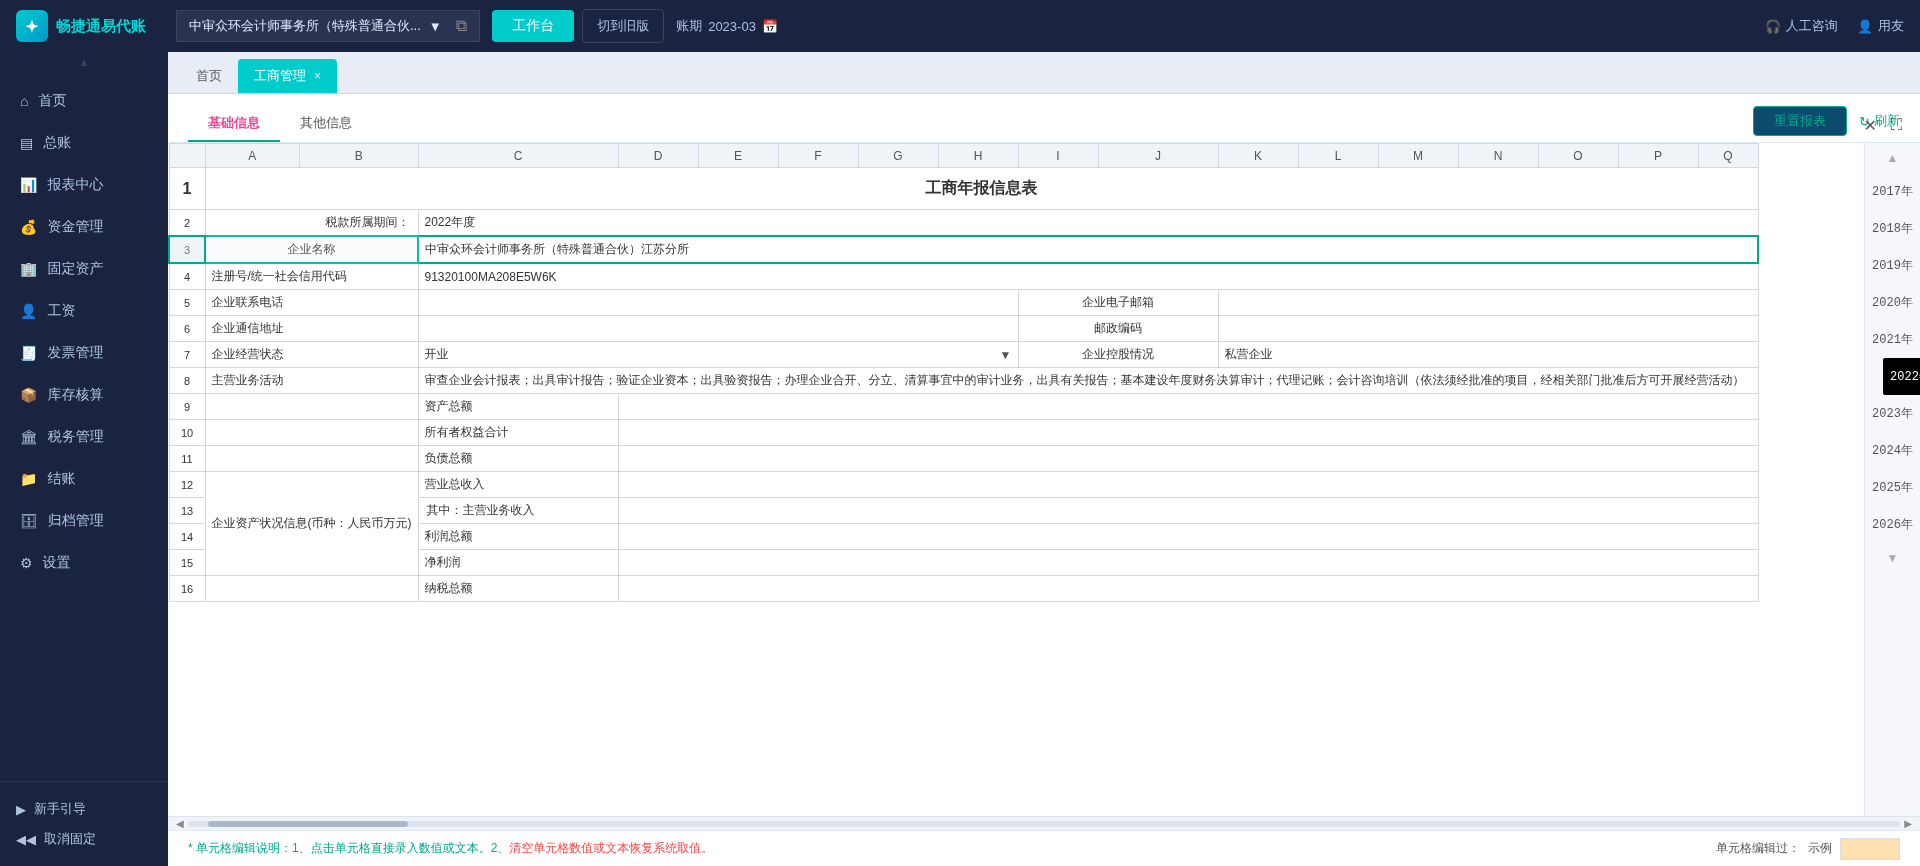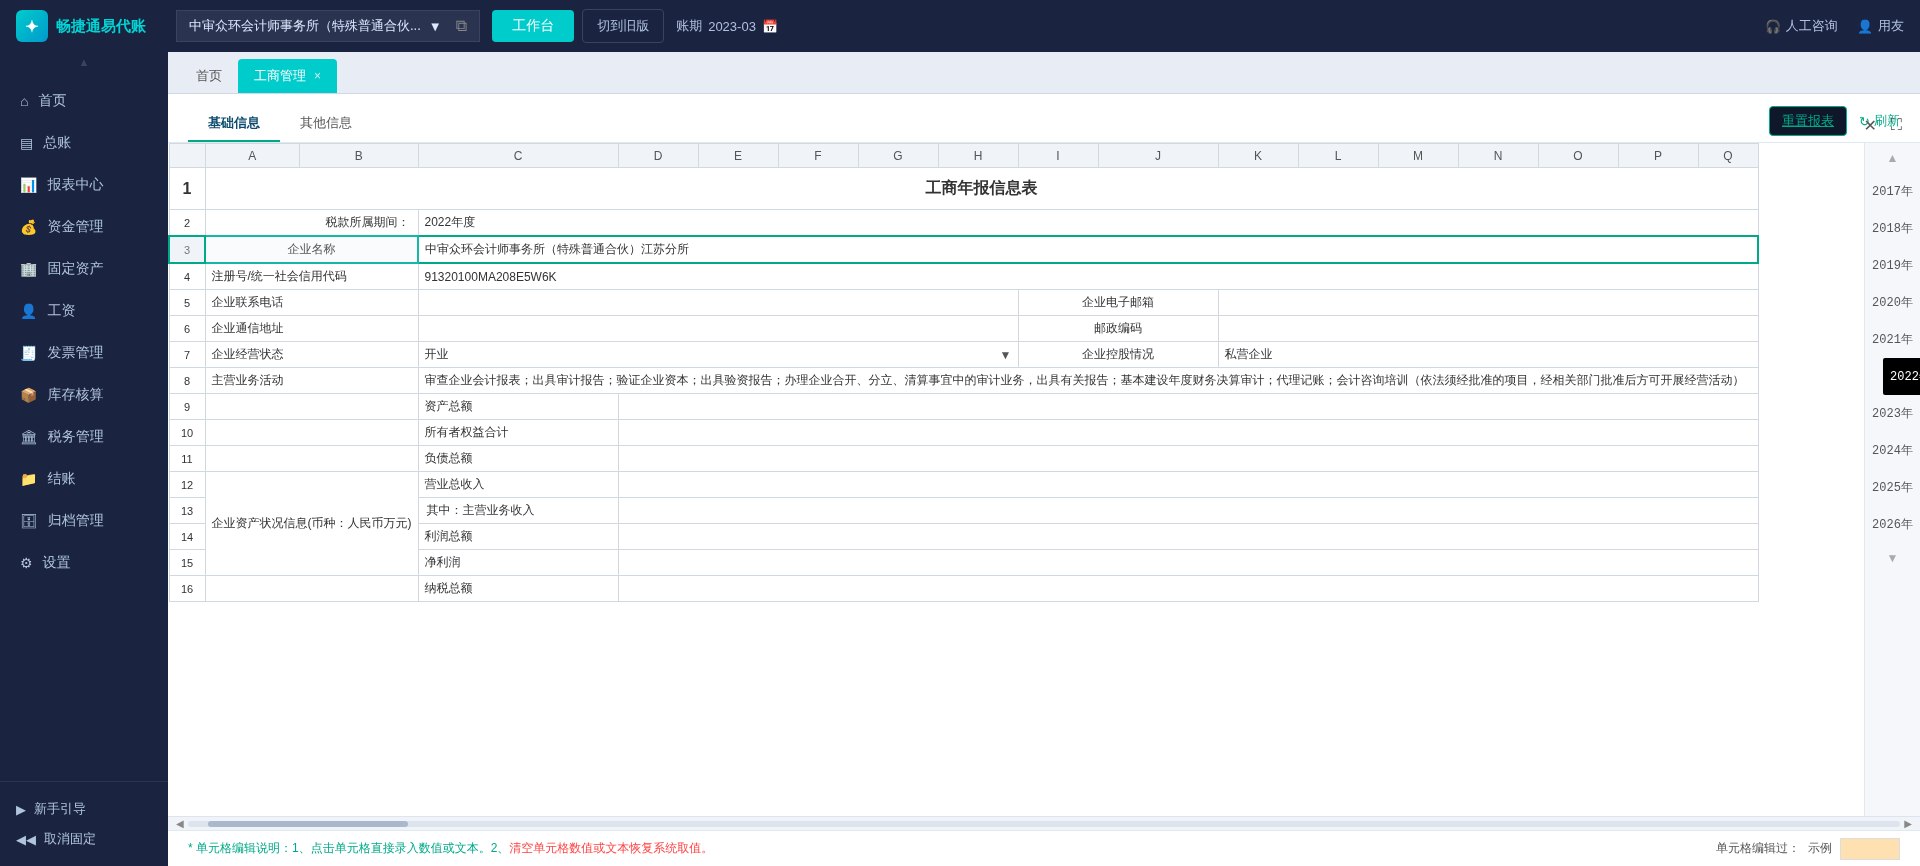--- a/index.html
+++ b/index.html
@@ -188,40 +188,39 @@
       flex-shrink: 0;
     }
     .sub-tab {
       padding: 8px 20px;
       font-size: 13px;
       cursor: pointer;
       color: #555;
       border-bottom: 2px solid transparent;
     }
     .sub-tab.active {
-      color: #0c4a6e;
+      color: #ec4899;
       border-bottom: 2px solid #00aa88;
       font-weight: bold;
     }
     .sub-tab-actions {
       margin-left: auto;
       display: flex;
       align-items: center;
       gap: 12px;
       margin-bottom: 6px;
     }
     .reset-btn {
       border: 1px solid #00aa88;
       color: #00aa88;
-      background: #0f172a;
-      padding: 5px 12px;
+      background: #0c4a6e;
+      padding: 5px 20px;
       border-radius: 4px;
       font-size: 13px;
       cursor: pointer;
-      text-decoration: underline;
     }
     .refresh-btn {
       color: #00aa88;
       background: transparent;
       border: none;
       font-size: 13px;
       cursor: pointer;
       display: flex; align-items: center; gap: 4px;
     }
 

